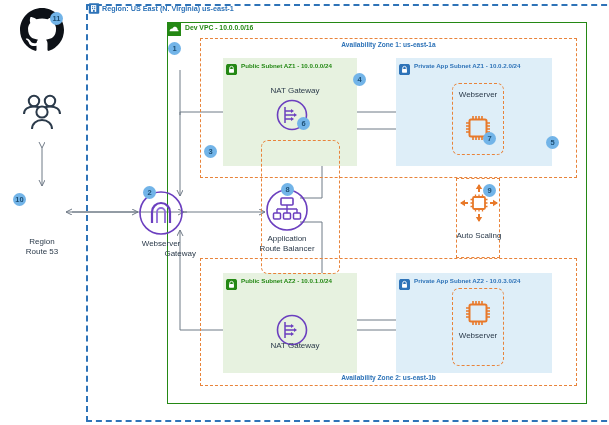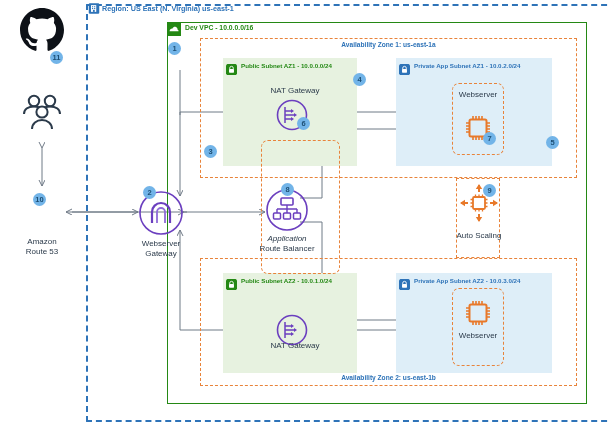--- a/index.html
+++ b/index.html
@@ -173,59 +173,59 @@
   <div class="abs sg sg-ws1"></div>
   <div class="abs sg sg-ws2"></div>
   <div class="abs sg sg-as"></div>
 
   <svg class="abs" style="left:8px;top:8px;" width="44" height="44" viewBox="0 0 16 16">
     <path fill="#0d1117" d="M8 0C3.58 0 0 3.58 0 8c0 3.54 2.29 6.53 5.47 7.59.4.07.55-.17.55-.38
       0-.19-.01-.82-.01-1.49-2.01.37-2.53-.49-2.69-.94-.09-.23-.48-.94-.82-1.13-.28-.15-.68-.52-.01-.53.63-.01 1.08.58 1.23.82.72 1.21 1.87.87 2.33.66.07-.52.28-.87.51-1.07-1.78-.2-3.64-.89-3.64-3.95
       0-.87.31-1.59.82-2.15-.08-.2-.36-1.02.08-2.12 0 0 .67-.21 2.2.82.64-.18 1.32-.27 2-.27s1.36.09 2 .27c1.53-1.04 2.2-.82 2.2-.82.44 1.1.16 1.92.08 2.12.51.56.82 1.27.82 2.15
       0 3.07-1.87 3.75-3.65 3.95.29.25.54.73.54 1.48 0 1.07-.01 1.93-.01 2.2 0 .21.15.46.55.38A8.01 8.01 0 0 0 16 8c0-4.42-3.58-8-8-8z"></path>
   </svg>
-  <div class="abs badge" style="left:38px;top:12px;margin-top:39px;">11</div>
+  <div class="abs badge" style="left:38px;top:12px;">11</div>
 
   <svg class="abs" style="left:8px;top:92px;" width="44" height="40" viewBox="0 0 44 40">
     <g fill="none" stroke="#2b3a4a" stroke-width="2">
       <circle cx="14" cy="9" r="5.2"></circle>
       <circle cx="30" cy="9" r="5.2"></circle>
       <path d="M4 22 c0-5 4.5-7.5 10-7.5 s10 2.5 10 7.5"></path>
       <path d="M20 22 c0-5 4.5-7.5 10-7.5 s10 2.5 10 7.5"></path>
       <circle cx="22" cy="20" r="5.6" fill="#fff"></circle>
       <path d="M12 37 c0-5.5 4.5-9 10-9 s10 3.5 10 9" fill="#fff"></path>
     </g>
   </svg>
 
-  <div class="abs badge" style="left:1px;top:193px;margin-left:20px;">10</div>
-  <div class="abs nodelabel" style="left:0px;top:237px;width:60px;">Amazon</div>
+  <div class="abs badge" style="left:1px;top:193px;">10</div>
+  <div class="abs nodelabel" style="left:0px;top:237px;width:60px;">Region</div>
   <div class="abs nodelabel" style="left:0px;top:247px;width:60px;">Route 53</div>
 
   <svg class="abs" style="left:126px;top:190px;" width="46" height="46" viewBox="0 0 46 46">
     <circle cx="23" cy="23" r="21" fill="none" stroke="#6b3fbf" stroke-width="1.6"></circle>
     <path d="M14 33 V22 a9 9 0 0 1 18 0 v11" fill="none" stroke="#6b3fbf" stroke-width="2.2"></path>
     <path d="M19 33 V22 a4 4 0 0 1 8 0 v11" fill="none" stroke="#8f6bd8" stroke-width="1.8"></path>
   </svg>
   <div class="abs badge" style="left:131px;top:186px;">2</div>
   <div class="abs nodelabel" style="left:114px;top:239px;width:70px;">Webserver</div>
-  <div class="abs nodelabel" style="left:114px;top:249px;width:70px;">Gateway</div>
+  <div class="abs nodelabel" style="left:114px;top:249px;width:70px;text-align:right;">Gateway</div>
 
   <div class="abs badge" style="left:156px;top:42px;">1</div>
   <div class="abs badge" style="left:192px;top:145px;">3</div>
 
   <svg class="abs" style="left:253px;top:188px;" width="44" height="44" viewBox="0 0 44 44">
     <circle cx="22" cy="22" r="20" fill="none" stroke="#6b3fbf" stroke-width="1.6"></circle>
     <rect x="16" y="10" width="12" height="7" rx="1" fill="none" stroke="#6b3fbf" stroke-width="1.6"></rect>
     <path d="M22 17 v4 M12 21 h20 M12 21 v4 M22 21 v4 M32 21 v4" stroke="#6b3fbf" stroke-width="1.4" fill="none"></path>
     <rect x="8.5" y="25" width="7" height="6" rx="1" fill="none" stroke="#6b3fbf" stroke-width="1.5"></rect>
     <rect x="18.5" y="25" width="7" height="6" rx="1" fill="none" stroke="#6b3fbf" stroke-width="1.5"></rect>
     <rect x="28.5" y="25" width="7" height="6" rx="1" fill="none" stroke="#6b3fbf" stroke-width="1.5"></rect>
   </svg>
   <div class="abs badge" style="left:269px;top:183px;">8</div>
-  <div class="abs nodelabel" style="left:238px;top:234px;width:74px;font-style:italic;">Application</div>
+  <div class="abs nodelabel" style="left:238px;top:234px;width:74px;">Application</div>
   <div class="abs nodelabel" style="left:233px;top:244px;width:84px;">Route Balancer</div>
 
   <div class="abs nodelabel" style="left:237px;top:86px;width:92px;">NAT Gateway</div>
   <svg class="abs" style="left:264px;top:99px;" width="32" height="32" viewBox="0 0 32 32">
     <circle cx="16" cy="16" r="14.5" fill="none" stroke="#6b3fbf" stroke-width="1.6"></circle>
     <path d="M9 8 v16 M9 12 h7 M9 16 h10 M9 20 h7" stroke="#6b3fbf" stroke-width="1.5" fill="none"></path>
     <path d="M15 10 l3 2 l-3 2 z M15 18 l3 2 l-3 2 z M18 14 l3 2 l-3 2 z" fill="#6b3fbf"></path>
   </svg>
   <div class="abs badge" style="left:285px;top:117px;">6</div>
   <div class="abs badge" style="left:341px;top:73px;">4</div>

